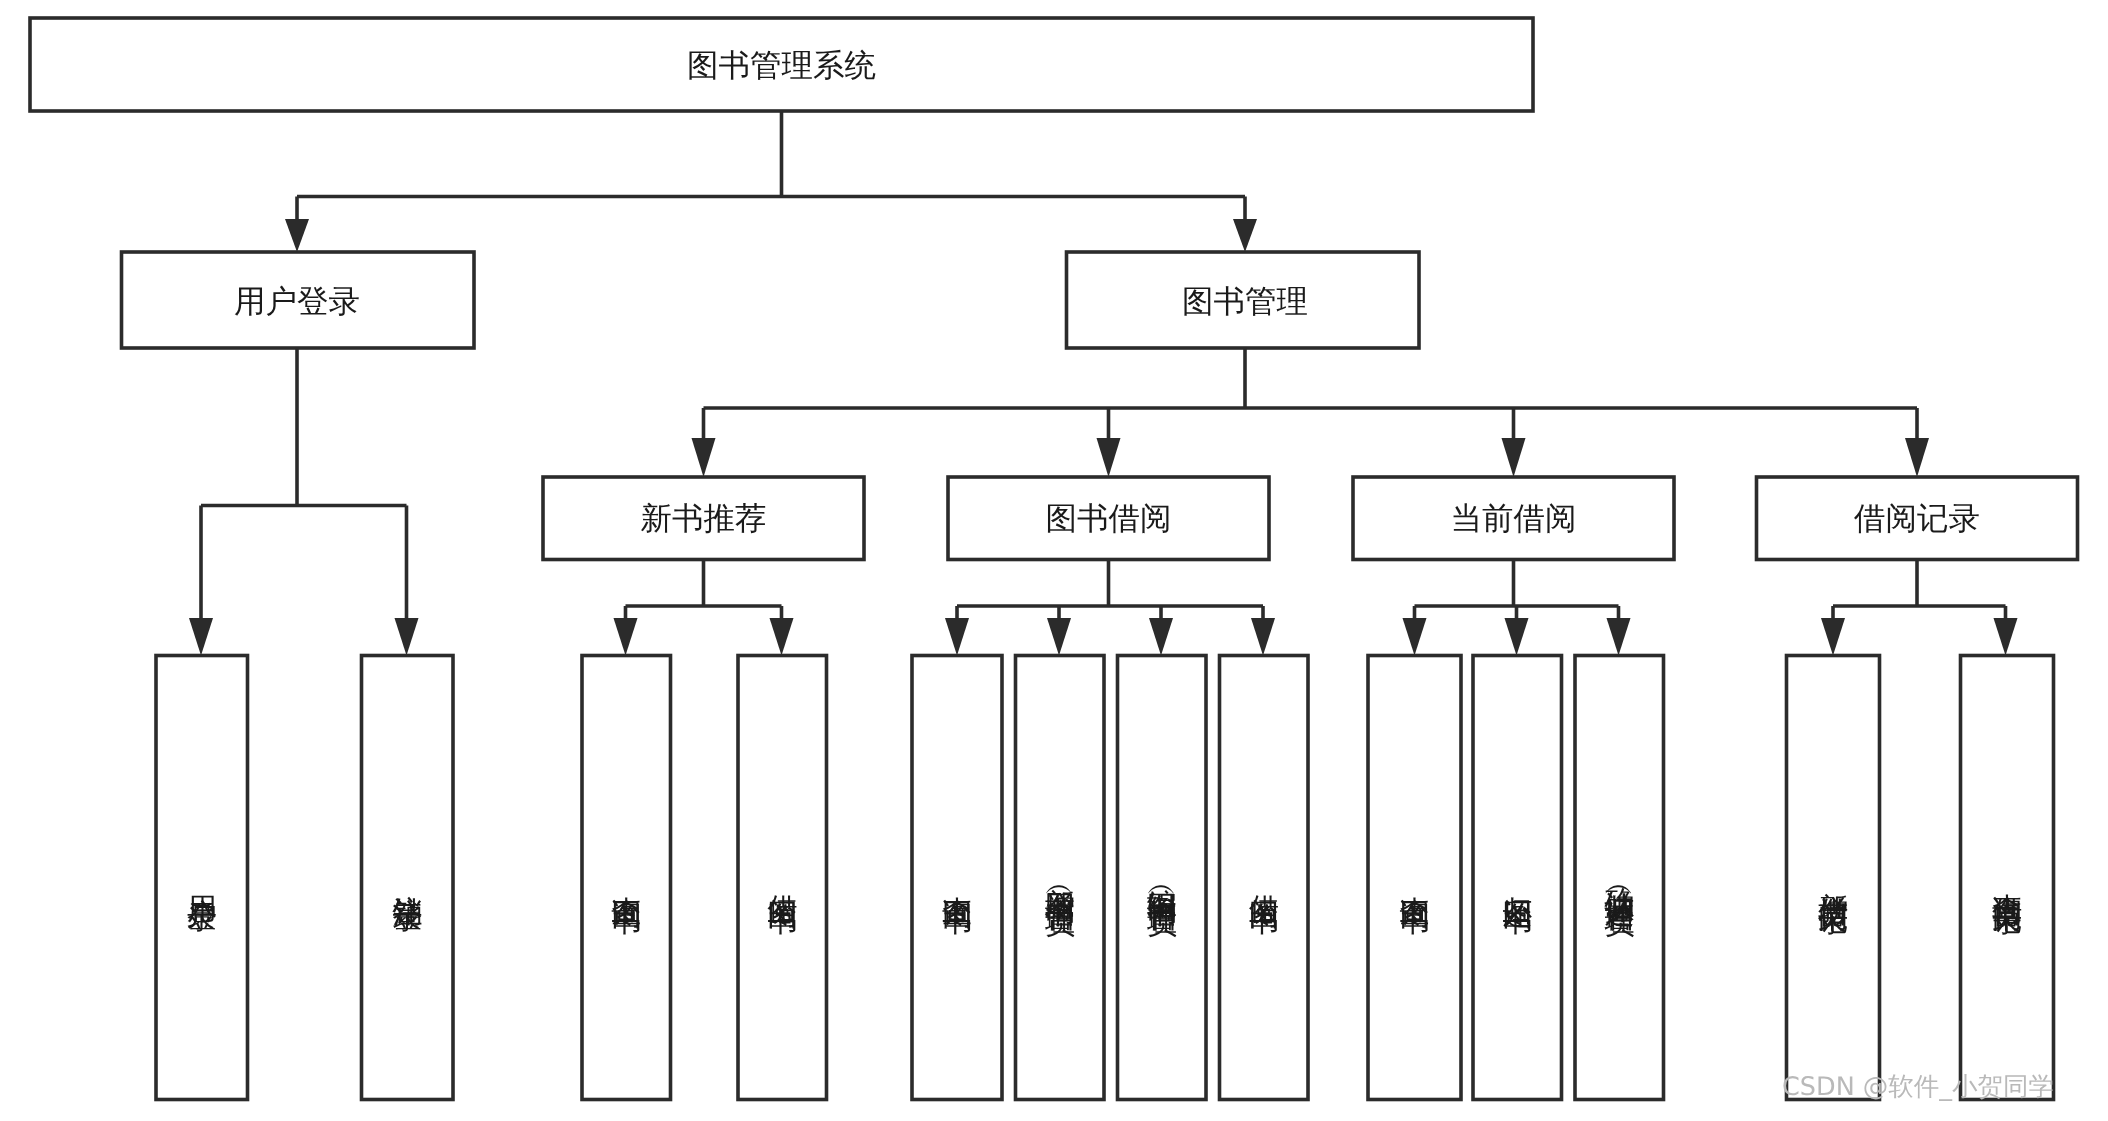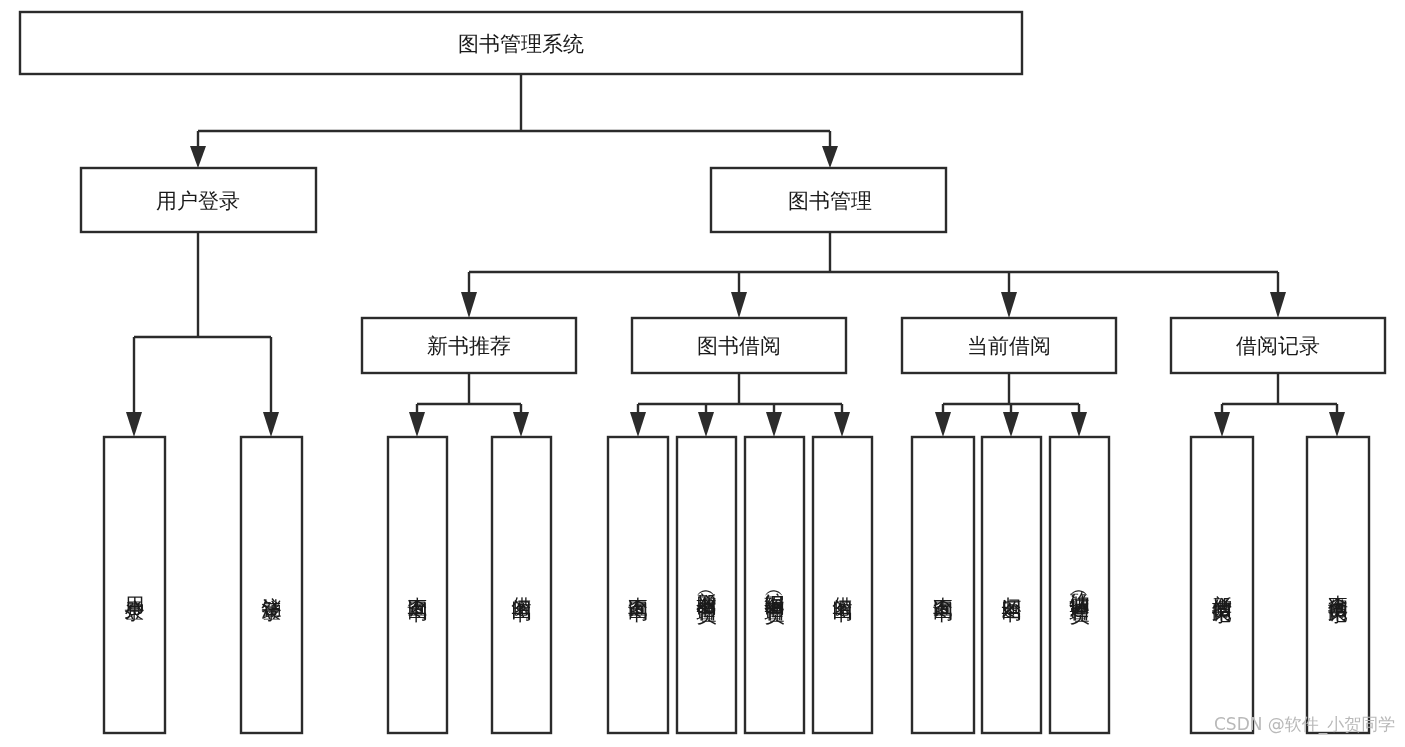--- a/index.html
+++ b/index.html
@@ -66,21 +66,20 @@
     overflow: hidden;
   }
   .watermark {
     position: absolute;
     font-family: "DejaVu Sans", "Liberation Sans", sans-serif;
     font-size: 17px;
     color: #b9b9b9;
     white-space: nowrap;
     left: 1188px;
     top: 713px;
-    margin-left: 26px;
   }
 </style>
 </head>
 <body>
 
 <div id="diagram-root">
 
   <svg id="chart-svg" viewBox="0 0 1405 747">
 
     <g>

